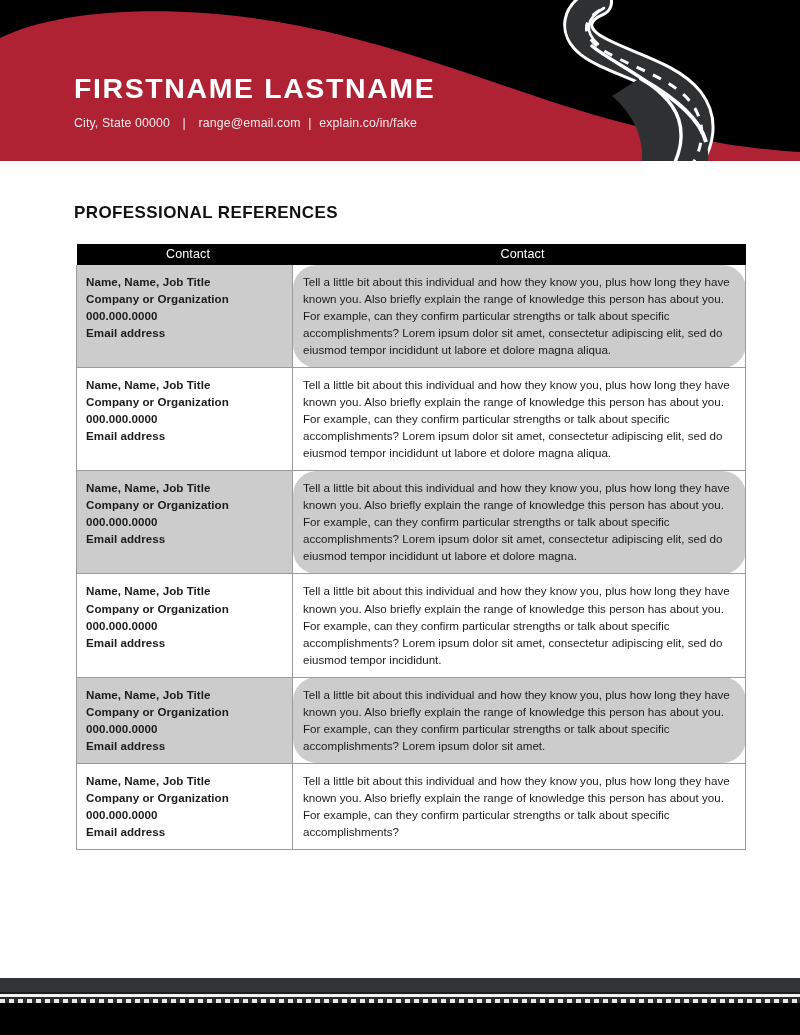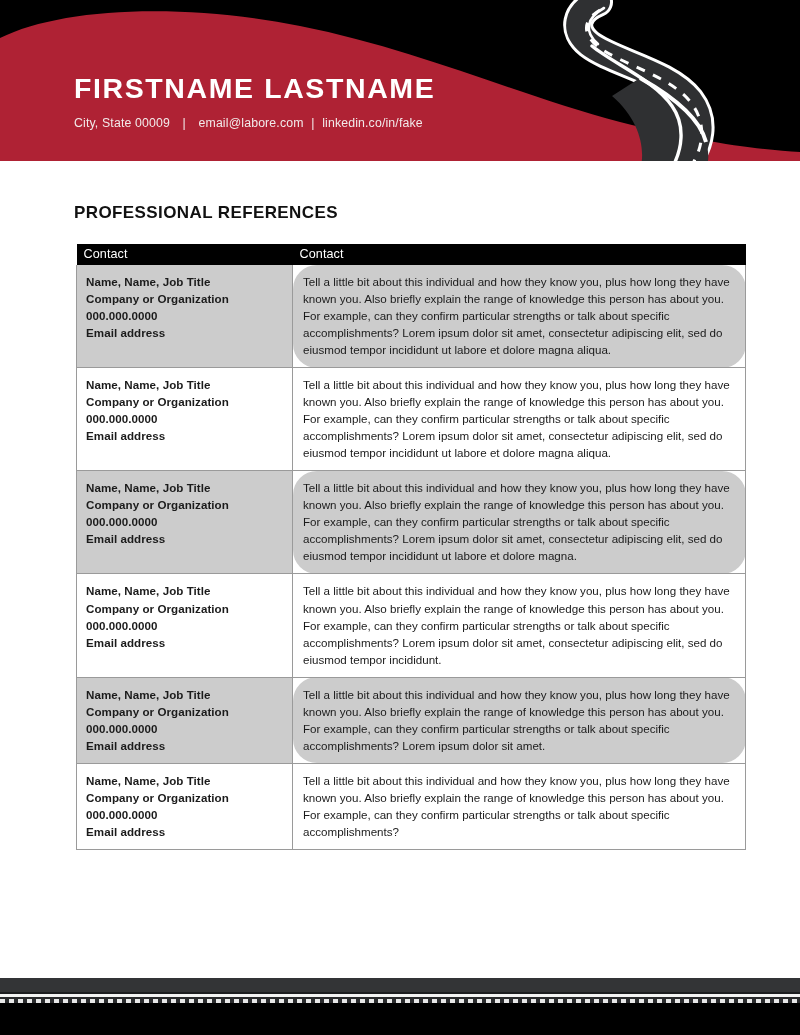--- a/index.html
+++ b/index.html
@@ -102,21 +102,21 @@
     top: 244px;
     width: 669px;
     border-collapse: collapse;
     table-layout: fixed;
   }
   .ref-table th {
     background: #000000;
     color: #ffffff;
     font-size: 12.6px;
     font-weight: normal;
-    text-align: left;
+    text-align: center;
     padding: 3px 0 4px 7px;
     letter-spacing: 0.1px;
     border: none;
   }
   .ref-table col.c-contact { width: 216px; }
   .ref-table col.c-context { width: 453px; }
 
   .ref-table td {
     vertical-align: top;
     padding: 8px 9px 9px 16px;
@@ -218,25 +218,25 @@
         <path d="M600,10
                  C 583,20 582,33 597,46
                  C 620,64 672,76 692,104
                  C 708,126 702,150 690,168" fill="none" stroke="#ffffff" stroke-width="3" stroke-linecap="butt" stroke-dasharray="9 9"></path>
       </g>
     </svg>
 
     <div class="header-text">
       <h1 class="name">FIRSTNAME LASTNAME</h1>
       <p class="contact-line">
-        <span>City, State 00009</span>
+        <span>City, State 00000</span>
         <span class="contact-sep wide">|</span>
-        <span>email@labore.com</span>
+        <span>range@email.com</span>
         <span class="contact-sep">|</span>
-        <span>linkedin.co/in/fake</span>
+        <span>explain.co/in/fake</span>
       </p>
     </div>
   </div>
 
   <h2 class="section-title">PROFESSIONAL REFERENCES</h2>
 
   <table class="ref-table">
     <colgroup>
       <col class="c-contact">
       <col class="c-context">

